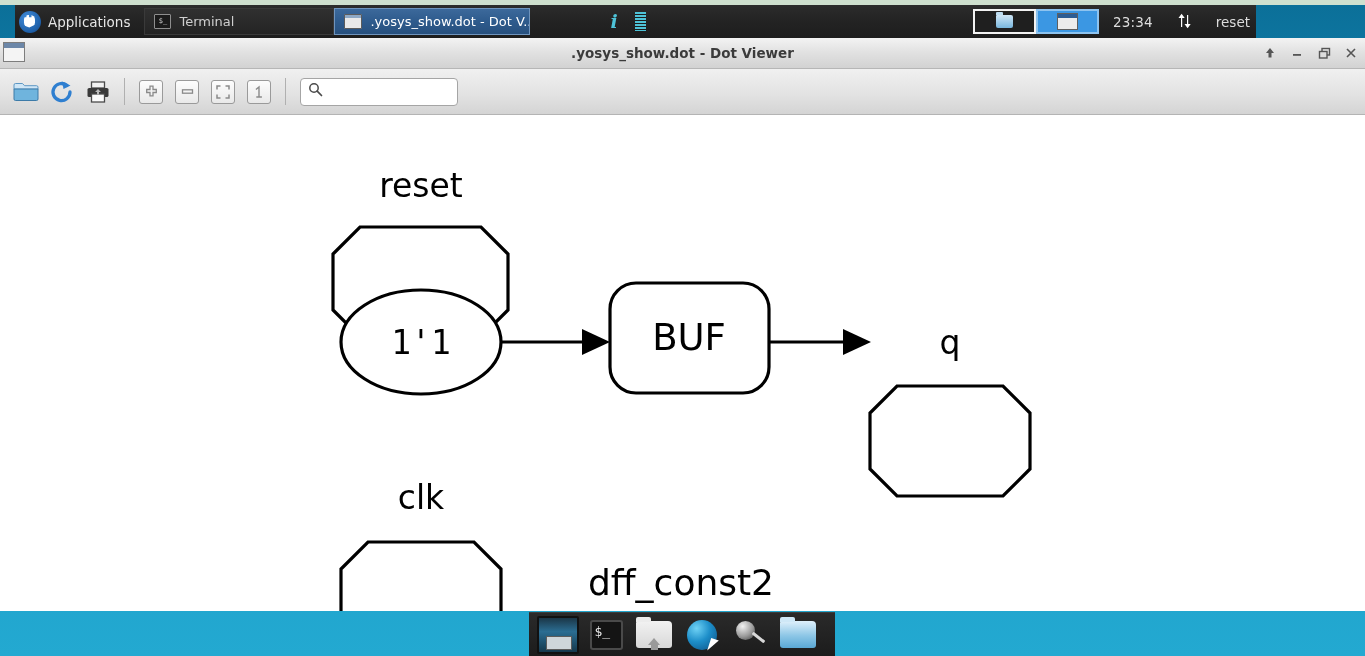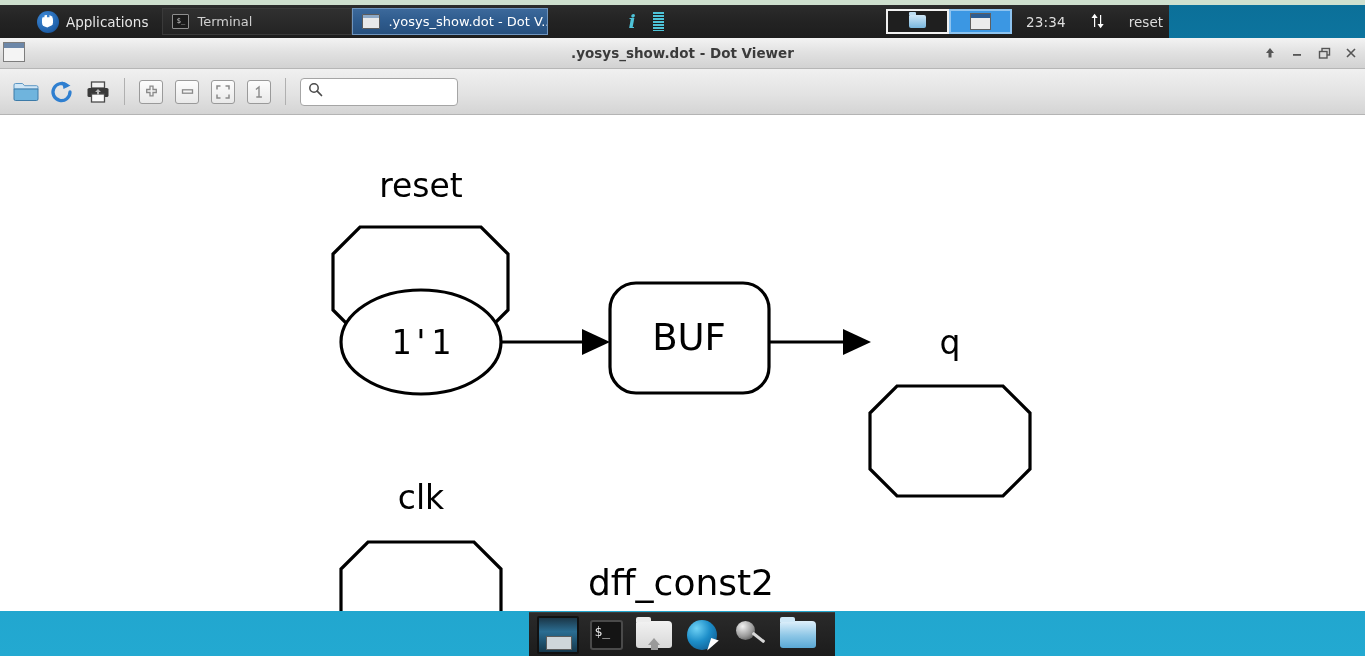--- a/index.html
+++ b/index.html
@@ -19,28 +19,27 @@
   #desktop {
     position: absolute;
     left: 0; top: 0;
     width: 1365px; height: 656px;
     background: linear-gradient(180deg, #0b6f98 0%, #1287b5 28%, #1b9cc6 62%, #23a9d1 100%);
   }
 
   
   #top-panel {
     position: absolute;
-    left: 0; top: 5px;
-    width: 1136px; height: 33px;
+    left: 15px; top: 5px;
+    width: 1241px; height: 33px;
     background: linear-gradient(180deg, #2c2c2c 0%, #232323 50%, #1d1d1d 100%);
     display: flex;
     align-items: stretch;
     color: #d8d8d8;
     font-size: 13.5px;
-    padding-left: 33px;
   }
   #panel-top-edge {
     position: absolute;
     left: 0; top: 0;
     width: 1365px; height: 5px;
     background: #cfe0cf;
   }
   .panel-btn {
     display: flex;
     align-items: center;

